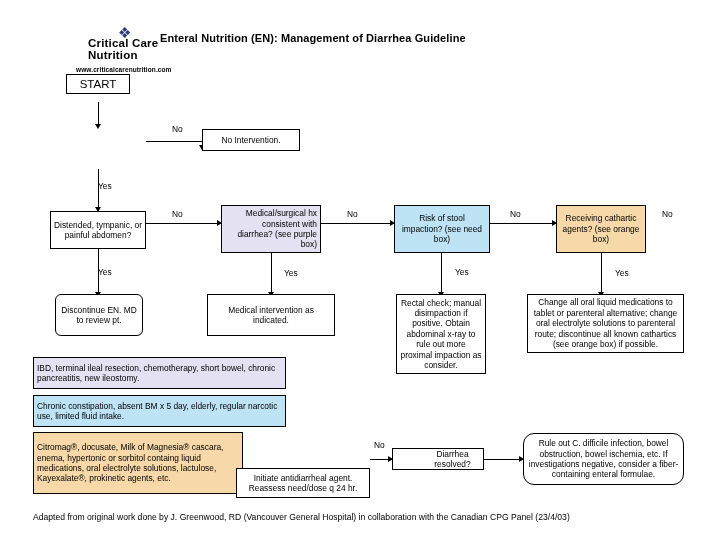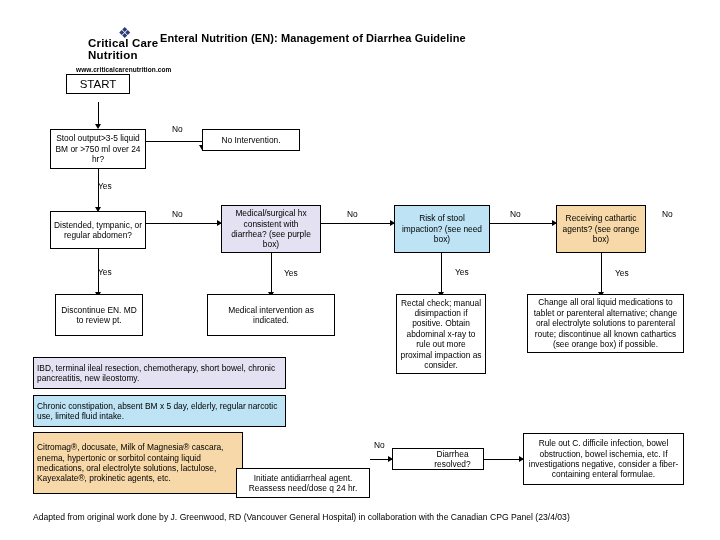--- a/index.html
+++ b/index.html
@@ -30,41 +30,40 @@
   <div class="abs logo-mark" style="left:118px;top:26px;">❖</div>
   <div class="abs logo-txt" style="left:88px;top:38px;width:100px;">Critical Care</div>
   <div class="abs logo-txt" style="left:88px;top:50px;width:100px;">Nutrition</div>
   <div class="abs logo-url" style="left:76px;top:66px;width:160px;">www.criticalcarenutrition.com</div>
   <div class="abs title" style="left:160px;top:32px;width:520px;">Enteral Nutrition (EN): Management of Diarrhea Guideline</div>
 
   <div class="abs box start" style="left:66px;top:74px;width:64px;height:20px;">START</div>
   <div class="ln" style="left:98px;top:102px;width:1px;height:23px;"></div>
   <div class="arrowD" style="left:94.8px;top:124px;"></div>
 
-  <div class="abs box" style="left:50px;top:129px;width:96px;height:40px;">Stool output&gt;3-5 liquid BM or &gt;750 ml over 24 hr?</div>
   <div class="ln" style="left:146px;top:141px;width:56px;height:1px;"></div>
   <div class="ln" style="left:202px;top:141px;width:1px;height:5px;"></div>
   <div class="arrowD" style="left:198.8px;top:145px;"></div>
   <div class="abs lbl" style="left:172px;top:125px;">No</div>
   <div class="abs box" style="left:202px;top:129px;width:98px;height:22px;">No Intervention.</div>
 
   <div class="ln" style="left:98px;top:169px;width:1px;height:39px;"></div>
   <div class="arrowD" style="left:94.8px;top:207px;"></div>
   <div class="abs lbl" style="left:98px;top:182px;width:20px;">Yes</div>
 
-  <div class="abs box" style="left:50px;top:211px;width:96px;height:38px;">Distended, tympanic, or regular abdomen?</div>
+  <div class="abs box" style="left:50px;top:211px;width:96px;height:38px;">Distended, tympanic, or painful abdomen?</div>
   <div class="ln" style="left:146px;top:223px;width:75px;height:1px;"></div>
   <div class="arrowR" style="left:217px;top:219.8px;"></div>
   <div class="abs lbl" style="left:172px;top:210px;">No</div>
 
   <div class="ln" style="left:98px;top:249px;width:1px;height:44px;"></div>
   <div class="arrowD" style="left:94.8px;top:292px;"></div>
   <div class="abs lbl" style="left:98px;top:268px;width:20px;">Yes</div>
 
-  <div class="abs box purple" style="left:221px;top:205px;width:100px;height:48px;">Medical/surgical  hx consistent with diarrhea? (see purple box)</div>
+  <div class="abs box purple" style="left:221px;top:205px;width:100px;height:48px;text-align:right;">Medical/surgical  hx consistent with diarrhea? (see purple box)</div>
   <div class="ln" style="left:321px;top:223px;width:73px;height:1px;"></div>
   <div class="arrowR" style="left:390px;top:219.8px;"></div>
   <div class="abs lbl" style="left:347px;top:210px;">No</div>
 
   <div class="ln" style="left:271px;top:253px;width:1px;height:40px;"></div>
   <div class="arrowD" style="left:267.8px;top:292px;"></div>
   <div class="abs lbl" style="left:284px;top:269px;">Yes</div>
 
   <div class="abs box blue" style="left:394px;top:205px;width:96px;height:48px;">Risk of stool impaction? (see need box)</div>
   <div class="ln" style="left:490px;top:223px;width:66px;height:1px;"></div>
@@ -74,32 +73,32 @@
   <div class="ln" style="left:441px;top:253px;width:1px;height:40px;"></div>
   <div class="arrowD" style="left:437.8px;top:292px;"></div>
   <div class="abs lbl" style="left:455px;top:268px;width:20px;">Yes</div>
 
   <div class="abs box orange" style="left:556px;top:205px;width:90px;height:48px;">Receiving cathartic agents? (see orange box)</div>
   <div class="abs lbl" style="left:662px;top:210px;">No</div>
   <div class="ln" style="left:601px;top:253px;width:1px;height:40px;"></div>
   <div class="arrowD" style="left:597.8px;top:292px;"></div>
   <div class="abs lbl" style="left:615px;top:269px;">Yes</div>
 
-  <div class="abs box" style="left:55px;top:294px;width:88px;height:42px;">Discontinue EN. MD to review pt.</div>
+  <div class="abs box" style="left:55px;top:294px;width:88px;height:42px;border-radius:6px;">Discontinue EN. MD to review pt.</div>
   <div class="abs box" style="left:207px;top:294px;width:128px;height:42px;">Medical intervention as indicated.</div>
   <div class="abs box" style="left:396px;top:294px;width:90px;height:80px;">Rectal check; manual disimpaction if positive. Obtain abdominal x-ray to rule out more proximal impaction as consider.</div>
   <div class="abs box" style="left:527px;top:294px;width:157px;height:59px;">Change all oral liquid medications to tablet or parenteral alternative; change oral electrolyte solutions to parenteral route; discontinue all known cathartics (see orange box) if possible.</div>
 
   <div class="abs box purple left" style="left:33px;top:357px;width:253px;height:32px;">IBD, terminal ileal resection, chemotherapy, short bowel, chronic pancreatitis, new ileostomy.</div>
   <div class="abs box blue left" style="left:33px;top:395px;width:253px;height:32px;">Chronic constipation, absent BM x 5 day, elderly, regular narcotic use,  limited fluid intake.</div>
   <div class="abs box orange left" style="left:33px;top:432px;width:210px;height:62px;">Citromag®, docusate, Milk of Magnesia® cascara, enema, hypertonic or sorbitol containg  liquid medications, oral electrolyte  solutions, lactulose, Kayexalate®, prokinetic agents, etc.</div>
 
   <div class="abs box" style="left:236px;top:440px;width:134px;height:30px;margin-top:28px;">Initiate antidiarrheal agent. Reassess need/dose q 24 hr.</div>
   <div class="ln" style="left:370px;top:459px;width:22px;height:1px;"></div>
   <div class="arrowR" style="left:388px;top:455.8px;"></div>
   <div class="abs box" style="left:392px;top:448px;width:92px;height:22px;padding-left:32px;">Diarrhea resolved?</div>
   <div class="ln" style="left:484px;top:459px;width:39px;height:1px;"></div>
   <div class="arrowR" style="left:519px;top:455.8px;"></div>
   <div class="abs lbl" style="left:374px;top:441px;">No</div>
-  <div class="abs box" style="left:523px;top:433px;width:161px;height:52px;">Rule out C. difficile infection, bowel obstruction, bowel ischemia, etc. If investigations negative, consider a fiber- containing enteral formulae.</div>
+  <div class="abs box" style="left:523px;top:433px;width:161px;height:52px;border-radius:11px;">Rule out C. difficile infection, bowel obstruction, bowel ischemia, etc. If investigations negative, consider a fiber- containing enteral formulae.</div>
 
   <div class="abs foot" style="left:33px;top:512px;width:660px;">Adapted from original work done by J. Greenwood, RD (Vancouver General Hospital) in collaboration with the Canadian CPG Panel (23/4/03)</div>
 </div>
 
 </body></html>

